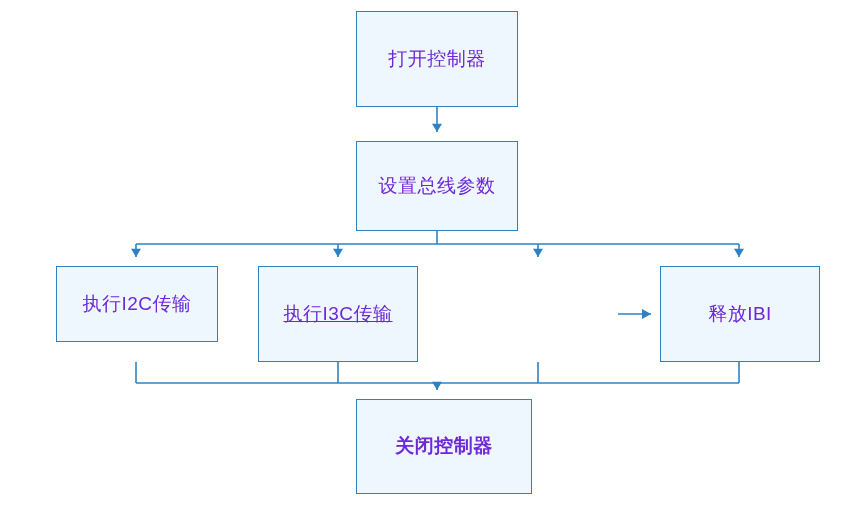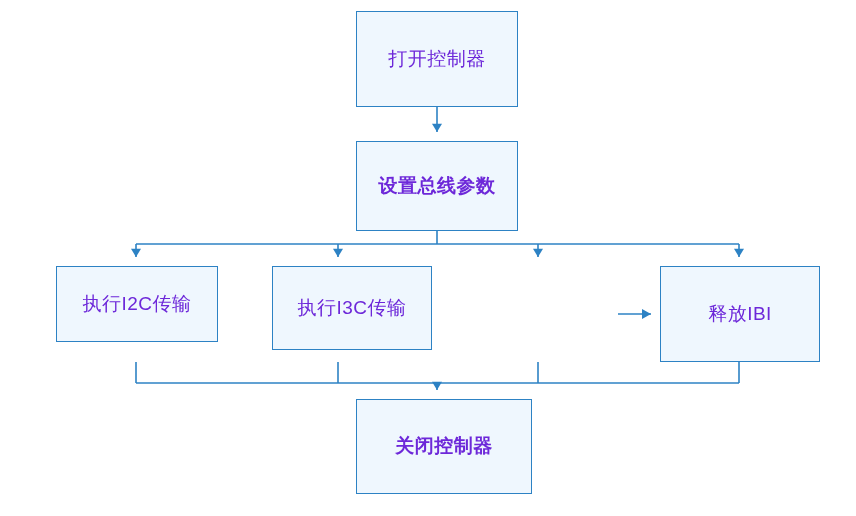--- a/index.html
+++ b/index.html
@@ -79,29 +79,29 @@
       <line x1="136" y1="383" x2="739" y2="383"></line>
 
       <line x1="437" y1="383" x2="437" y2="390" marker-end="url(#arrow-down)"></line>
     </g>
   </svg>
 
   <div class="flow-node" style="left:356px; top:11px; width:162px; height:96px;">
     <span>打开控制器</span>
   </div>
 
-  <div class="flow-node" style="left:356px; top:141px; width:162px; height:90px;font-weight:bold;">
+  <div class="flow-node" style="left:356px; top:141px; width:162px; height:90px;">
     <span>设置总线参数</span>
   </div>
 
   <div class="flow-node" style="left:56px; top:266px; width:162px; height:76px;">
     <span>执行I2C传输</span>
   </div>
 
-  <div class="flow-node" style="left:272px; top:266px; width:160px; height:84px;">
+  <div class="flow-node" style="left:258px; top:266px; width:160px; height:96px;text-decoration:underline;">
     <span>执行I3C传输</span>
   </div>
 
 
   <div class="flow-node" style="left:660px; top:266px; width:160px; height:96px;">
     <span>释放IBI</span>
   </div>
 
   <div class="flow-node" style="left:356px; top:399px; width:176px; height:95px;font-weight:bold;">
     <span>关闭控制器</span>

